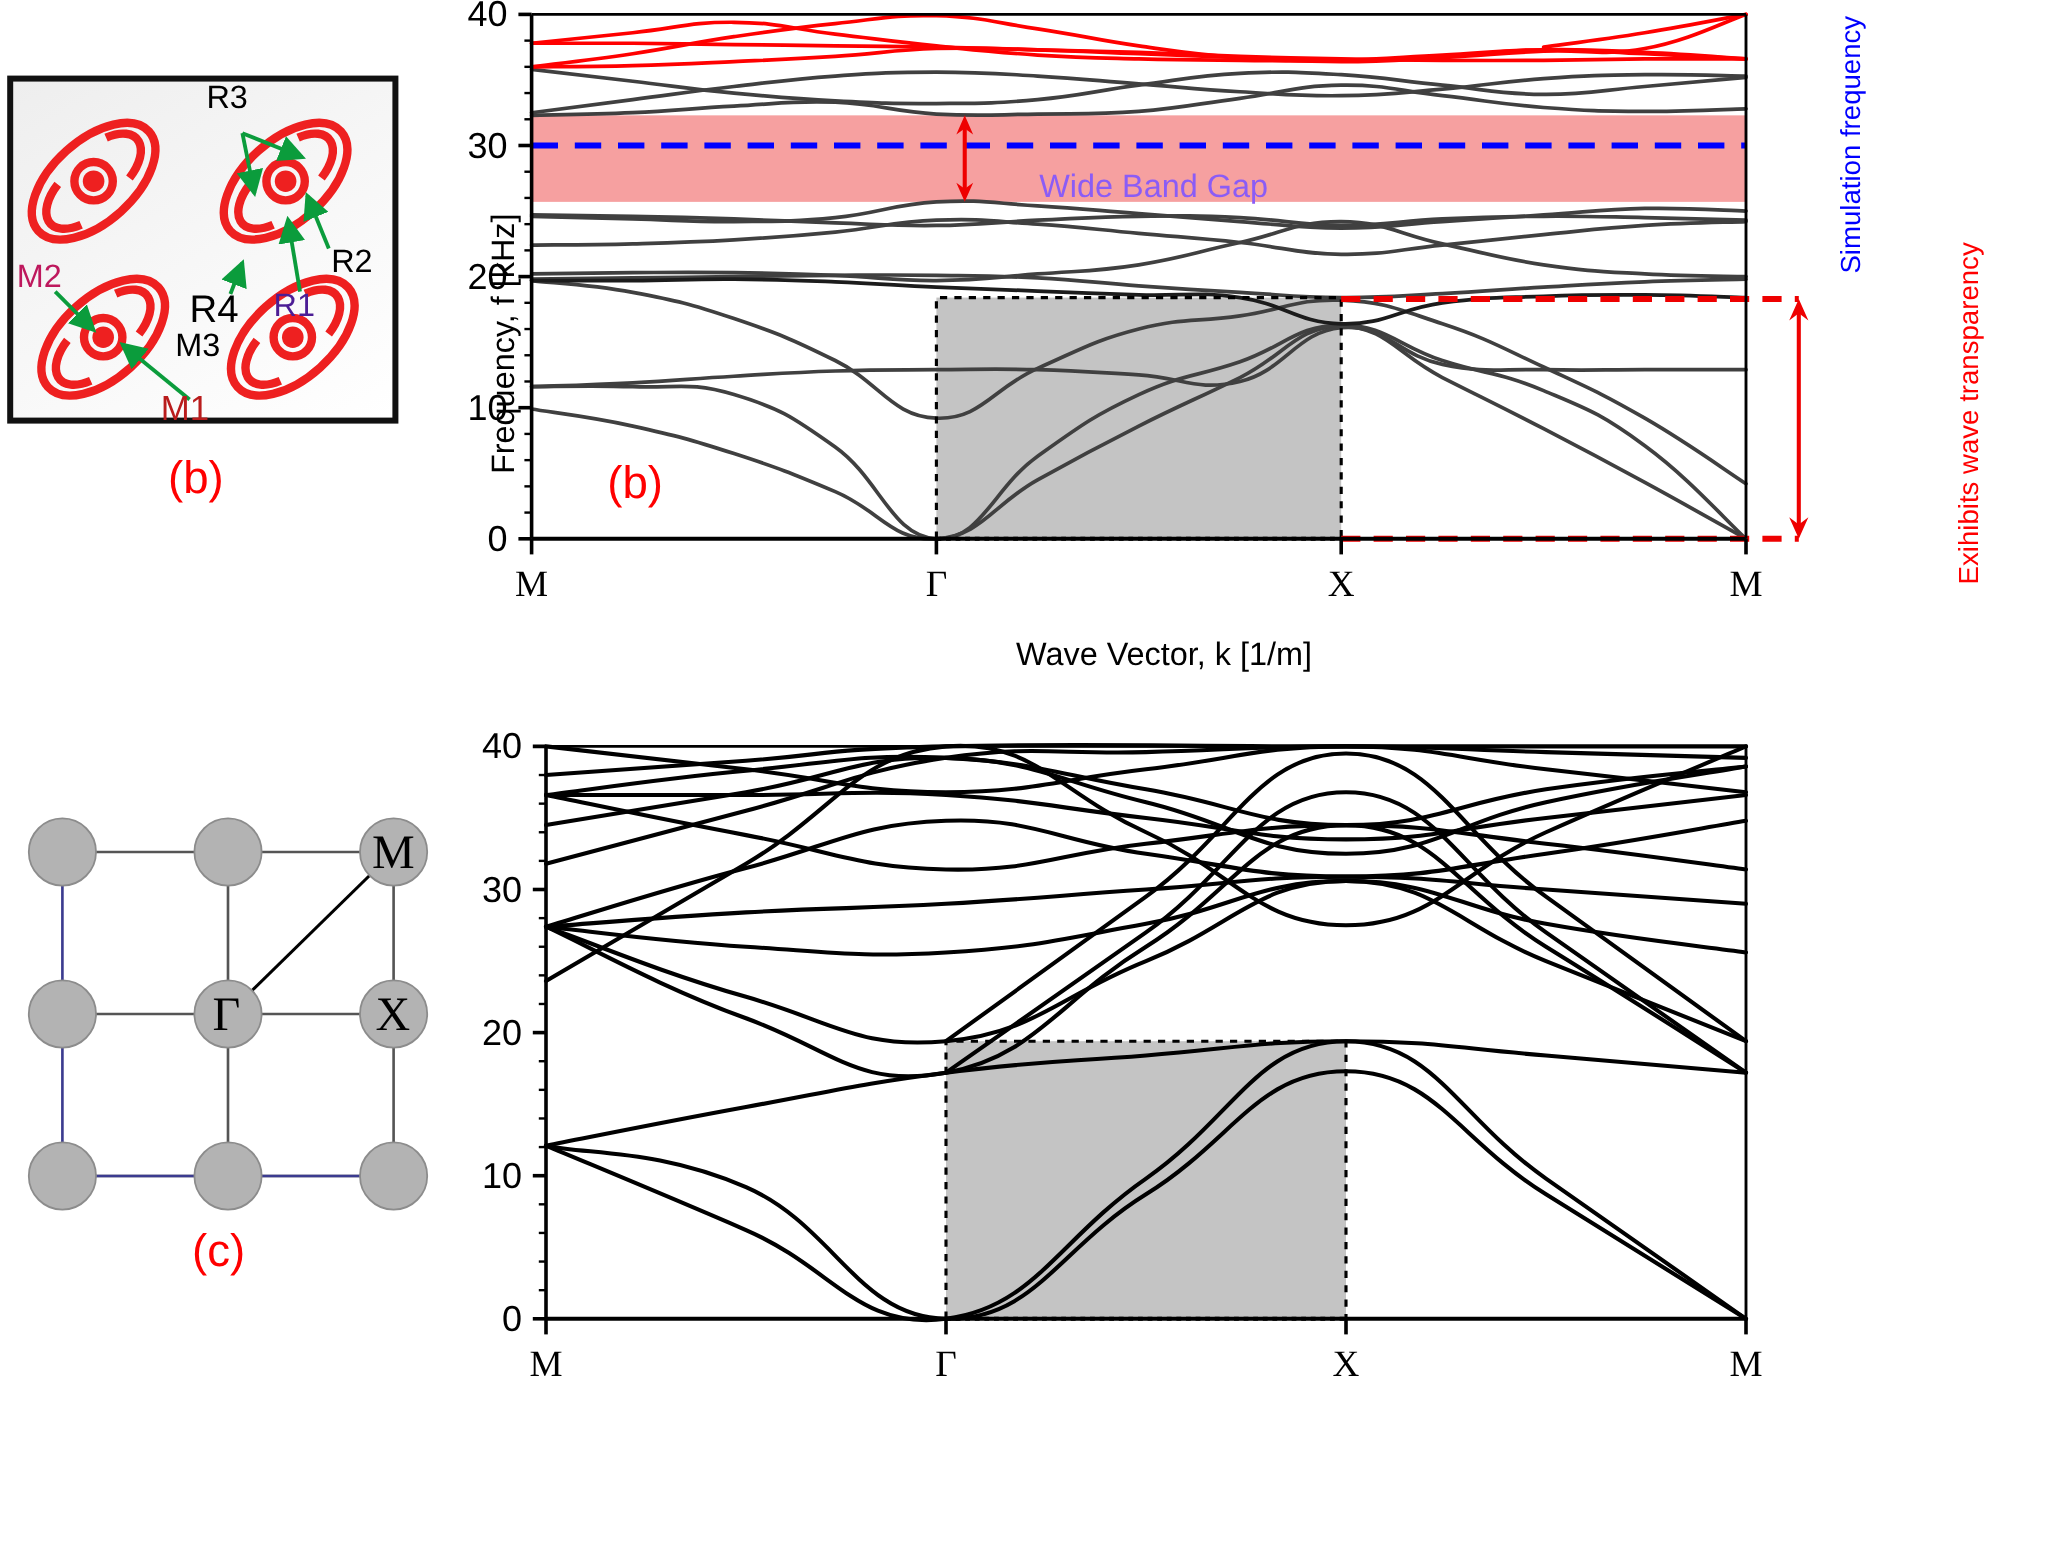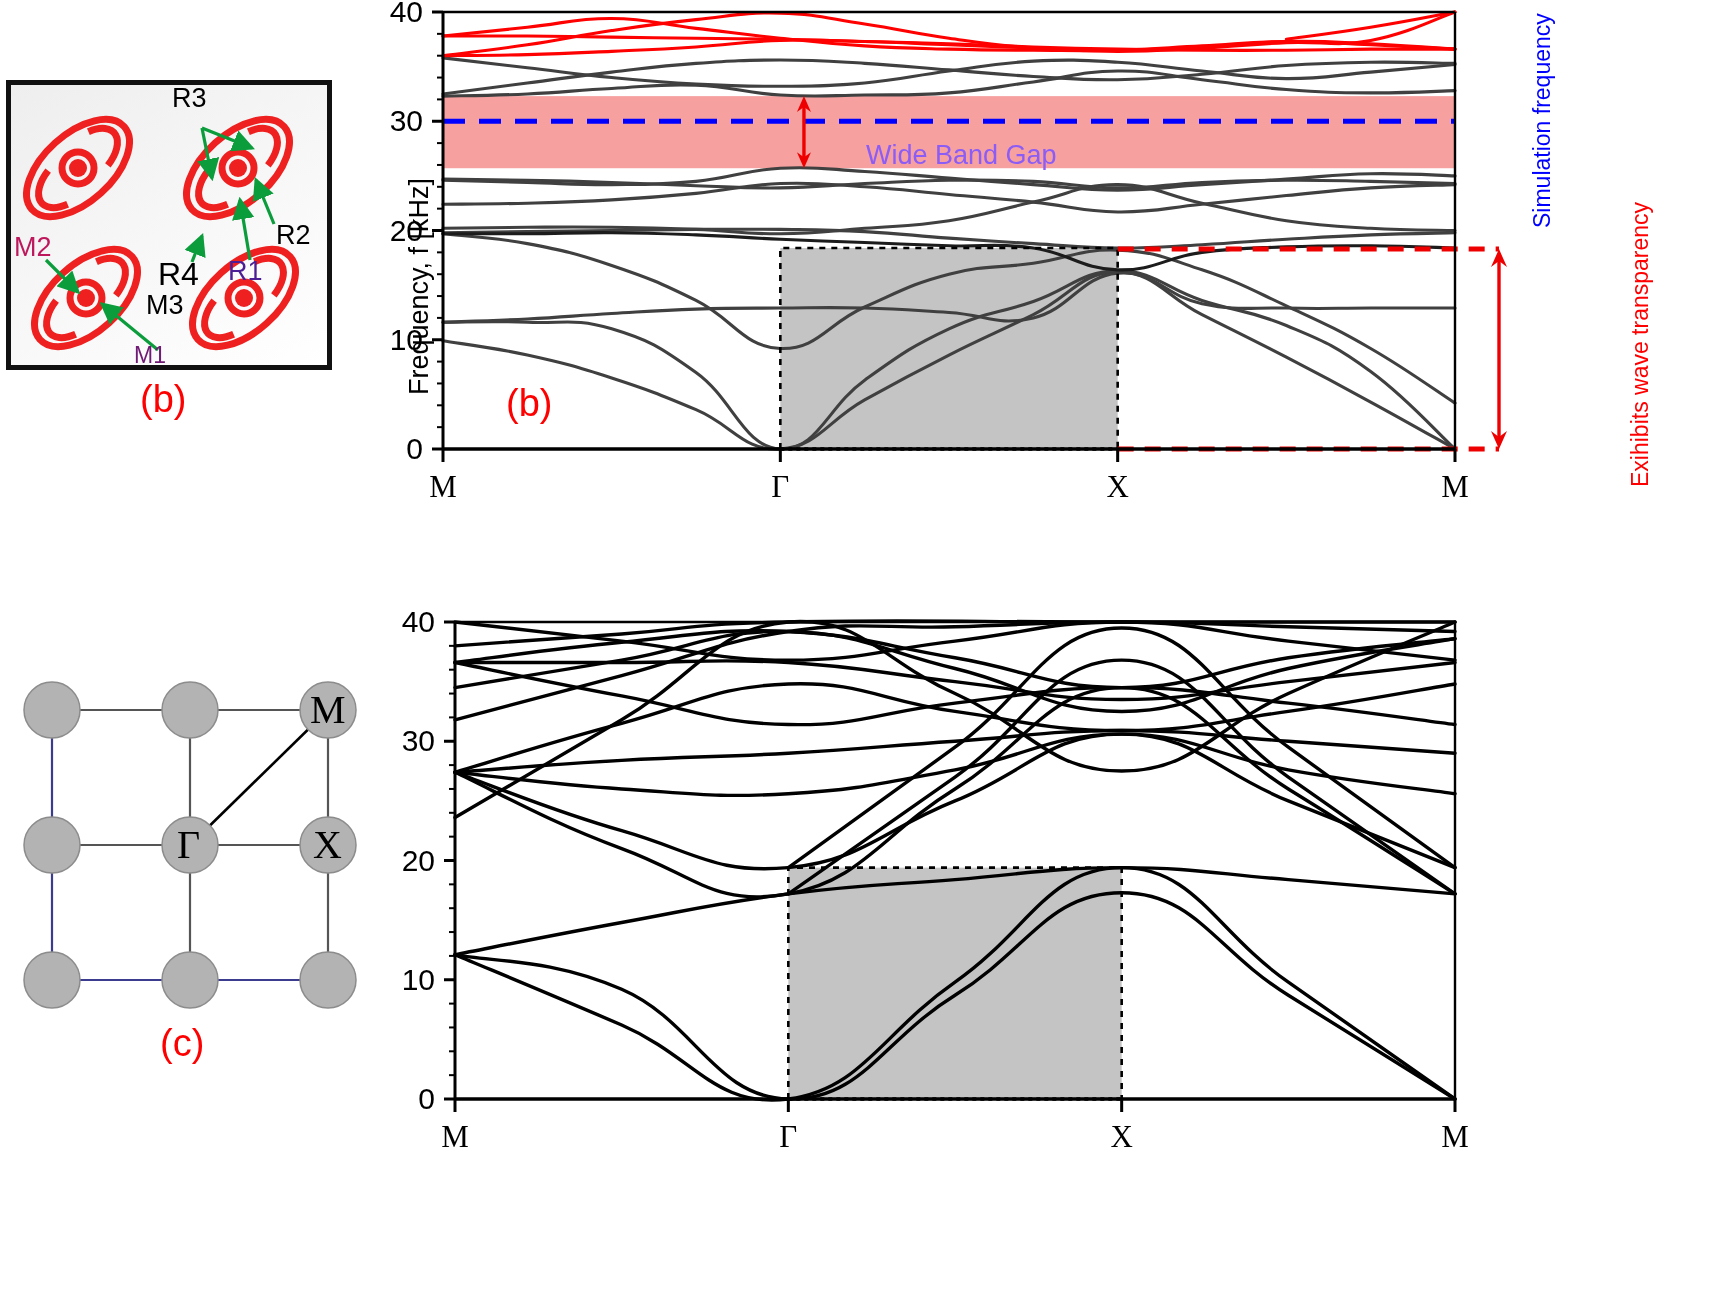--- a/index.html
+++ b/index.html
@@ -11,21 +11,21 @@
     width: 1720px;
     height: 1306px;
     position: relative;
     font-family: "Liberation Sans", sans-serif;
     overflow: hidden;
   }
   .panel { position: absolute; }
 
   
   #panel-a {
-    left: 6px; top: 80px; width: 326px; height: 290px;
+    left: 6px; top: 63px; width: 326px; height: 290px;
   }
   #panel-a-box {
     position: absolute; left: 0; top: 0; width: 100%; height: 100%;
     border: 5px solid #111;
     background: linear-gradient(150deg, #eeeeee 0%, #f6f6f6 45%, #ffffff 100%);
     box-sizing: border-box;
   }
   #panel-a svg { position: absolute; left: 0; top: 0; }
 
   .caption {
@@ -126,29 +126,30 @@
       <path d="M 152 270 L 96 224" marker-end="url(#ga)"></path>
     </g>
   </svg>
 
   <div style="position:absolute; left:166px; top:3px; font-size:27px; color:#000;">R3</div>
   <div style="position:absolute; left:270px; top:140px; font-size:27px; color:#000;">R2</div>
   <div style="position:absolute; left:152px; top:176px; font-size:32px; color:#000;">R4</div>
   <div style="position:absolute; left:222px; top:176px; font-size:27px; color:#4c1d95;">R1</div>
   <div style="position:absolute; left:8px; top:152px; font-size:27px; color:#be185d;">M2</div>
   <div style="position:absolute; left:140px; top:210px; font-size:27px; color:#000;">M3</div>
-  <div style="position:absolute; left:128px; top:262px; font-size:23px; color:#701a75;">M1</div>
+  <div style="position:absolute; left:128px; top:262px; font-size:29px; color:#b91c1c;">M1</div>
 </div>
 
 <div class="caption" style="left:140px; top:378px;" id="cap-a">(b)</div>
 
 <div class="chart-wrap" id="panel-b" style="left:0px; top:0px; width:1720px; height:580px;">
 
   <div class="axis-title-y" style="left:404px; top:395px;">Frequency, f [kHz]</div>
 
+  <div class="axis-title-x" style="left:740px; top:530px; width:460px;">Wave Vector, k [1/m]</div>
 
   <svg id="svg-b" width="1720" height="580" viewBox="0 0 1720 580">
       <rect x="780.3333333333333" y="247.98000000000002" width="337.33333333333326" height="201.01999999999998" fill="#c4c4c4" stroke="none"></rect>
       <rect x="443" y="96.12250000000006" width="1012" height="72.10499999999996" fill="#f6a0a0" stroke="none"></rect>
       <path d="M 443.00 340.84 C 461.55 343.97, 490.23 346.87, 527.33 355.05 C 564.44 363.22, 574.56 365.97, 611.67 377.99 C 648.77 390.00, 658.89 394.05, 696.00 409.67 C 733.11 425.29, 743.23 451.16, 780.33 449.00 C 817.44 446.84, 827.56 420.51, 864.67 399.84 C 901.77 379.17, 911.89 373.79, 949.00 355.05 C 986.11 336.30, 996.23 332.89, 1033.33 314.62 C 1070.44 296.36, 1080.56 272.01, 1117.67 272.01 C 1154.77 272.01, 1164.89 295.88, 1202.00 314.62 C 1239.11 333.37, 1249.23 338.00, 1286.33 357.23 C 1323.44 376.46, 1333.56 381.83, 1370.67 402.02 C 1407.77 422.21, 1436.45 438.66, 1455.00 449.00" fill="none" stroke="#404040" stroke-width="3.1" stroke-linejoin="round" stroke-linecap="round"></path>
       <path d="M 443.00 322.27 C 461.55 322.27, 490.23 320.83, 527.33 322.27 C 564.44 323.71, 574.56 317.77, 611.67 328.82 C 648.77 339.88, 658.89 346.09, 696.00 372.52 C 733.11 398.96, 743.23 447.32, 780.33 449.00 C 817.44 450.68, 827.56 406.61, 864.67 380.17 C 901.77 353.73, 911.89 346.13, 949.00 328.82 C 986.11 311.52, 996.23 314.25, 1033.33 301.51 C 1070.44 288.77, 1080.56 271.16, 1117.67 270.92 C 1154.77 270.68, 1164.89 288.40, 1202.00 300.42 C 1239.11 312.44, 1249.23 309.92, 1286.33 325.55 C 1323.44 341.17, 1333.56 344.27, 1370.67 371.43 C 1407.77 398.59, 1436.45 431.94, 1455.00 449.00" fill="none" stroke="#404040" stroke-width="3.1" stroke-linejoin="round" stroke-linecap="round"></path>
       <path d="M 443.00 322.27 C 461.55 321.55, 490.23 320.92, 527.33 318.99 C 564.44 317.07, 574.56 315.69, 611.67 313.53 C 648.77 311.37, 658.89 310.36, 696.00 309.16 C 733.11 307.96, 743.23 308.31, 780.33 308.07 C 817.44 307.83, 827.56 307.11, 864.67 308.07 C 901.77 309.03, 911.89 310.27, 949.00 312.44 C 986.11 314.60, 996.23 326.55, 1033.33 317.90 C 1070.44 309.25, 1080.56 276.23, 1117.67 273.11 C 1154.77 269.98, 1164.89 296.01, 1202.00 303.70 C 1239.11 311.39, 1249.23 307.11, 1286.33 308.07 C 1323.44 309.03, 1333.56 308.07, 1370.67 308.07 C 1407.77 308.07, 1436.45 308.07, 1455.00 308.07" fill="none" stroke="#404040" stroke-width="3.1" stroke-linejoin="round" stroke-linecap="round"></path>
       <path d="M 443.00 233.78 C 461.55 235.94, 490.23 236.64, 527.33 243.61 C 564.44 250.58, 574.56 252.96, 611.67 265.46 C 648.77 277.96, 658.89 282.15, 696.00 300.42 C 733.11 318.69, 743.23 347.05, 780.33 348.49 C 817.44 349.93, 827.56 323.32, 864.67 306.98 C 901.77 290.63, 911.89 283.81, 949.00 274.20 C 986.11 264.59, 996.23 268.56, 1033.33 263.27 C 1070.44 257.99, 1080.56 248.72, 1117.67 250.17 C 1154.77 251.61, 1164.89 257.57, 1202.00 269.83 C 1239.11 282.09, 1249.23 288.58, 1286.33 305.88 C 1323.44 323.19, 1333.56 327.10, 1370.67 348.49 C 1407.77 369.88, 1436.45 391.10, 1455.00 403.12" fill="none" stroke="#404040" stroke-width="3.1" stroke-linejoin="round" stroke-linecap="round"></path>
       <path d="M 443.00 232.69 C 461.55 232.44, 490.23 232.07, 527.33 231.59 C 564.44 231.11, 574.56 230.98, 611.67 230.50 C 648.77 230.02, 658.89 229.65, 696.00 229.41 C 733.11 229.17, 743.23 228.93, 780.33 229.41 C 817.44 229.89, 827.56 229.67, 864.67 231.59 C 901.77 233.52, 911.89 235.50, 949.00 238.15 C 986.11 240.79, 996.23 241.45, 1033.33 243.61 C 1070.44 245.77, 1080.56 247.74, 1117.67 247.98 C 1154.77 248.22, 1164.89 246.63, 1202.00 244.70 C 1239.11 242.78, 1249.23 241.40, 1286.33 239.24 C 1323.44 237.08, 1333.56 236.31, 1370.67 234.87 C 1407.77 233.43, 1436.45 233.17, 1455.00 232.69" fill="none" stroke="#404040" stroke-width="3.1" stroke-linejoin="round" stroke-linecap="round"></path>
       <path d="M 443.00 233.78 C 461.55 233.78, 490.23 234.02, 527.33 233.78 C 564.44 233.54, 574.56 232.44, 611.67 232.69 C 648.77 232.93, 658.89 233.43, 696.00 234.87 C 733.11 236.31, 743.23 237.56, 780.33 239.24 C 817.44 240.92, 827.56 241.08, 864.67 242.52 C 901.77 243.96, 911.89 244.59, 949.00 245.79 C 986.11 247.00, 996.23 242.69, 1033.33 247.98 C 1070.44 253.27, 1080.56 268.87, 1117.67 269.83 C 1154.77 270.79, 1164.89 257.40, 1202.00 252.35 C 1239.11 247.30, 1249.23 248.33, 1286.33 246.89 C 1323.44 245.45, 1333.56 245.55, 1370.67 245.79 C 1407.77 246.04, 1436.45 247.50, 1455.00 247.98" fill="none" stroke="#1c1c1c" stroke-width="3.1" stroke-linejoin="round" stroke-linecap="round"></path>

